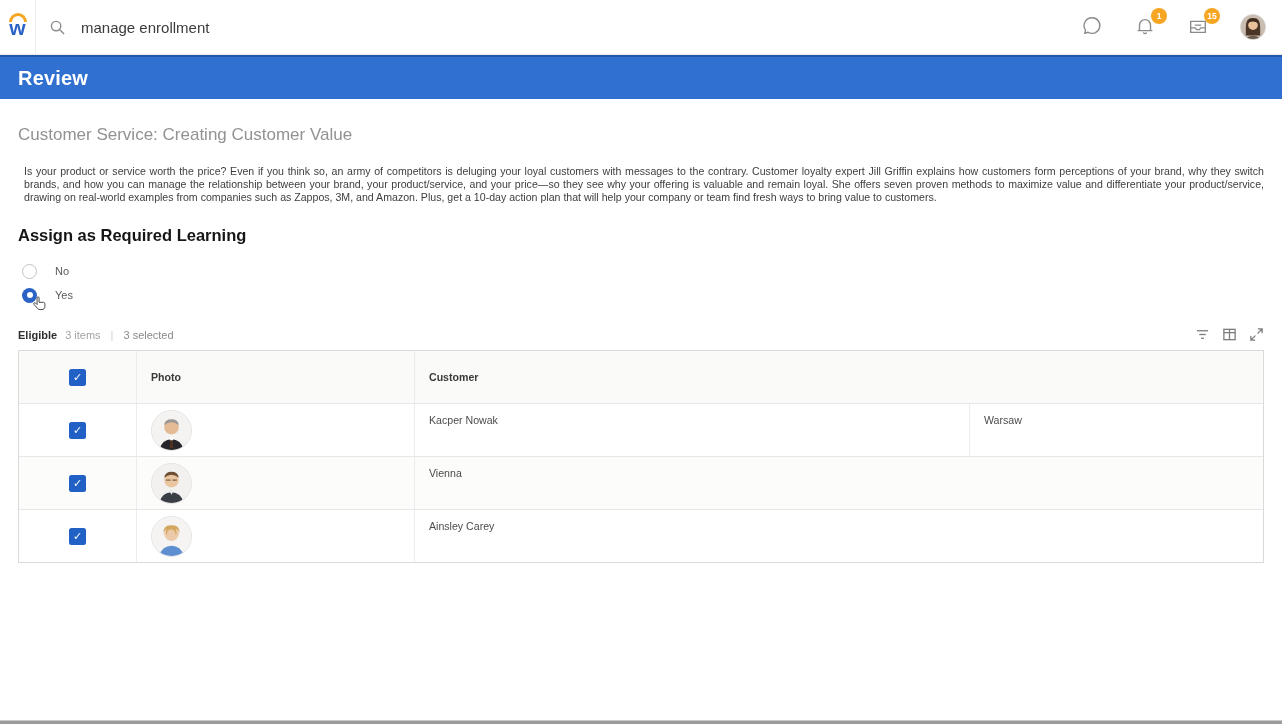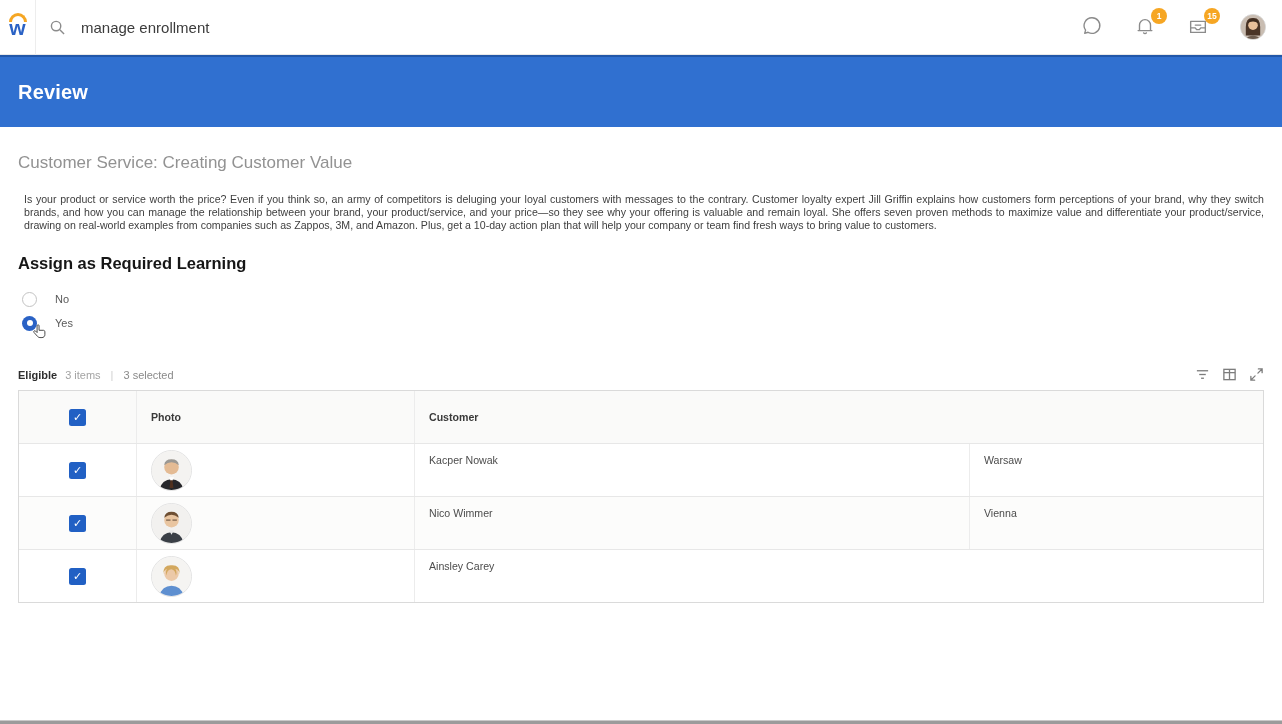--- a/index.html
+++ b/index.html
@@ -38,21 +38,21 @@
     position:absolute; top:-7px; right:-9px; background:#f6a623; color:#fff;
     border-radius:9px; min-width:16px; height:16px; font-size:8.5px; font-weight:bold;
     display:flex; align-items:center; justify-content:center; padding:0 3px;
   }
   .avatar-sm {
     width:26px; height:26px; border-radius:50%; overflow:hidden; cursor:pointer;
     border:1px solid #d8d8d8; background:#cfc4ba;
   }
   
   .banner {
-    height:72px; background:#3070d0; border-top:2px solid #2257a9;
+    height:44px; background:#3070d0; border-top:2px solid #2257a9;
     display:flex; align-items:center; padding-left:18px;
   }
   .banner-title { color:#fff; font-size:20px; font-weight:bold; letter-spacing:.2px; }
   
   .content { padding:0 18px; }
   .course-title { margin-top:26px; font-size:17px; color:#929292; font-weight:normal; }
   .description {
     margin-top:20px; font-size:10.6px; line-height:13px; color:#3e3e3e;
     text-align:justify; max-width:1246px;margin-left:6px;
   }
@@ -67,21 +67,21 @@
     border:none; background:#2a62c5; position:relative;
   }
   .radio-outer.selected::after {
     content:""; position:absolute; top:4.5px; left:4.5px; width:6px; height:6px;
     border-radius:50%; background:#fff;
   }
   .radio-label { font-size:11px; color:#5a5a5a; margin-left:18px; }
   .cursor-hand { position:absolute; left:13px; top:12px; width:17px; height:17px; pointer-events:none; }
   
   .eligible-bar {
-    margin-top:32px; display:flex; align-items:center; font-size:11px;
+    margin-top:20px; display:flex; align-items:center; font-size:11px;
   }
   .eligible-title { font-weight:bold; color:#2e2e2e; }
   .eligible-count { color:#a3a3a3; margin-left:8px; }
   .eligible-sep { color:#d0d0d0; margin:0 10px; }
   .eligible-selected { color:#8a8a8a; }
   .eligible-tools { margin-left:auto; display:flex; align-items:center; gap:12px; }
   .tool-btn { width:15px; height:15px; cursor:pointer; }
   .tool-btn svg { width:15px; height:15px; stroke:#7d7d7d; fill:none; stroke-width:1.4; }
   
   .grid-table { margin-top:8px; border:1px solid #dadada; width:1246px; }
@@ -258,21 +258,20 @@
           <svg viewBox="0 0 40 40">
             <rect width="40" height="40" fill="#f2f1ef"></rect>
             <path d="M7 41 Q10 29 20 29 Q30 29 33 41 Z" fill="#3a3f46"></path>
             <path d="M17.5 27h5l-2.5 4.5z" fill="#e8e8e8"></path>
             <circle cx="20" cy="16.5" r="7.5" fill="#e9c5a0"></circle>
             <path d="M12.5 14 Q13.5 8 20 8 Q26.5 8 27.5 14 Q23.5 11 20 11 Q16.5 11 12.5 14 Z" fill="#6e4f33"></path>
             <path d="M14.5 16.5h4.5M21 16.5h4.5" stroke="#5a4634" stroke-width="1" fill="none"></path>
           </svg>
         </span>
       </div>
-      <div class="g-cell top">Nico Wimmer</div>
       <div class="g-cell top">Vienna</div>
     </div>
 
     <div class="g-row body">
       <div class="g-cell center">
         <span class="checkbox">
             <span>✓</span>
           </span>
       </div>
       <div class="g-cell">

